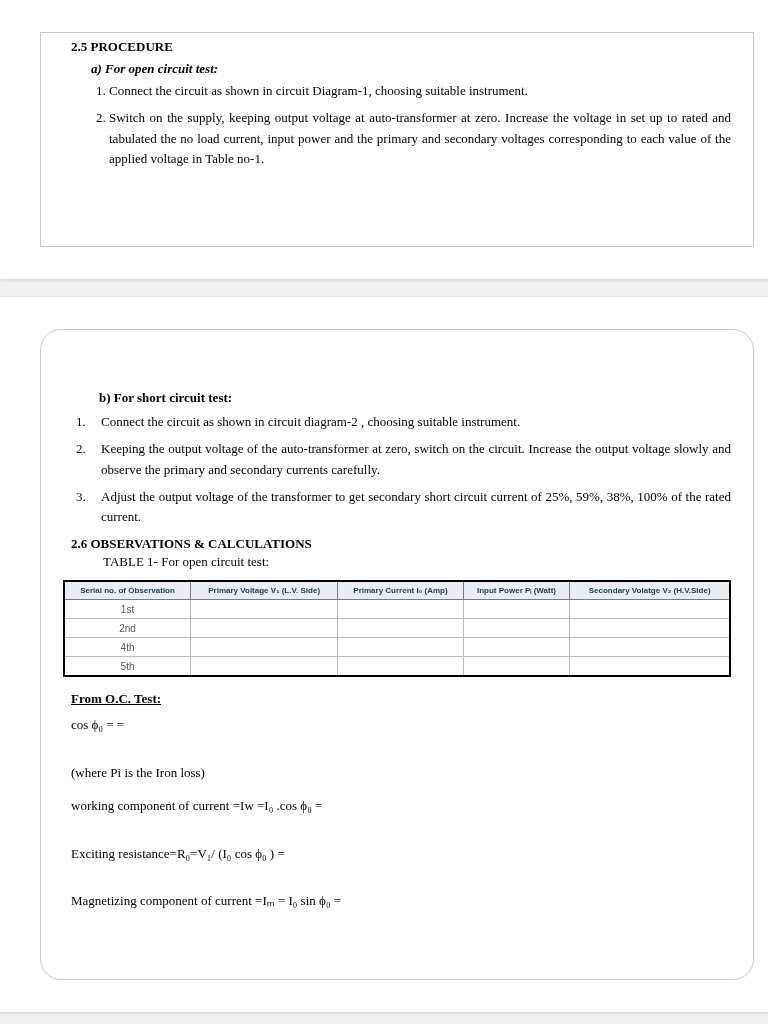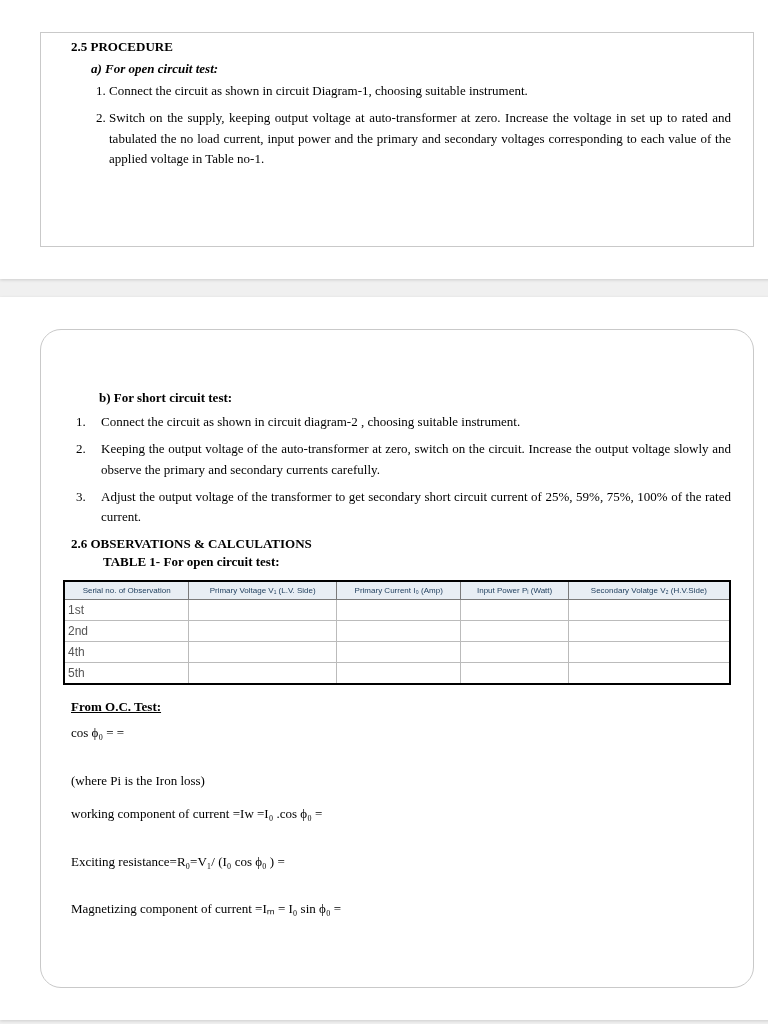--- a/index.html
+++ b/index.html
@@ -65,43 +65,44 @@
     padding-left: 12px;
   }
   .obs-head {
     font-weight: bold;
     margin: 8px 0 2px 8px;
   }
   .table1-head {
     margin: 2px 0 10px 40px;
   }
   .table1-head b {
-    font-weight: bold;
+    font-weight: normal;
   }
   table.data {
     border-collapse: collapse;
     width: 100%;
     margin: 8px 0 14px 0;
     border: 2px solid #000;
     font-family: Arial, sans-serif;
   }
   table.data th {
     background: #e8eef4;
     font-size: 8px;
-    font-weight: normal;
+    font-weight: bold;
     color: #1a3a5a;
     padding: 4px 3px;
     border: 1px solid #7a7a7a;
     text-align: center;
   }
   table.data td {
-    font-size: 12px;
+    font-size: 10px;
     color: #555;
     padding: 3px 3px;
     border: 1px solid #bbb;
+    text-align: center;
     height: 12px;
   }
   .from-oc {
     font-weight: bold;
     text-decoration: underline;
     margin: 8px 0 8px 8px;
   }
   .eq {
     margin: 8px 0 28px 8px;
     line-height: 1.5;
@@ -123,21 +124,21 @@
     </ol>
   </div>
 </div>
 
 <div class="page">
   <div class="page-inner second">
     <div class="sec-b">b)  For short circuit test:</div>
     <ol class="numlist2">
       <li>Connect the circuit as shown in circuit diagram-2 , choosing suitable instrument.</li>
       <li>Keeping the output voltage of the auto-transformer at zero, switch on the circuit. Increase the output voltage slowly and observe the primary and secondary currents carefully.</li>
-      <li>Adjust the output voltage of the transformer to get secondary short circuit current of 25%, 59%, 75%, 100% of the rated current.</li>
+      <li>Adjust the output voltage of the transformer to get secondary short circuit current of 25%, 59%, 38%, 100% of the rated current.</li>
     </ol>
 
     <div class="obs-head">2.6 OBSERVATIONS &amp; CALCULATIONS</div>
     <div class="table1-head">
       <b>TABLE 1- </b><b>For open circuit test:</b>
     </div>
 
     <table class="data">
       <thead>
         <tr>

